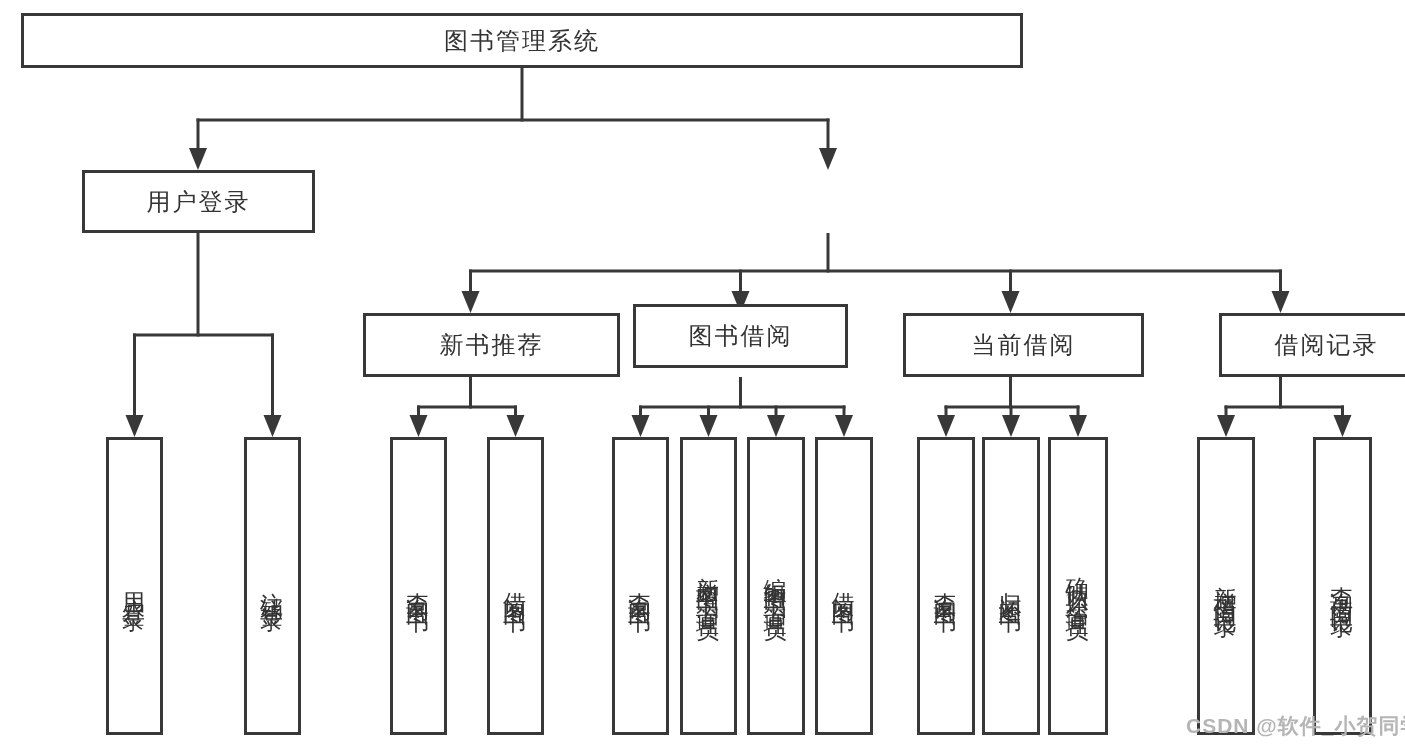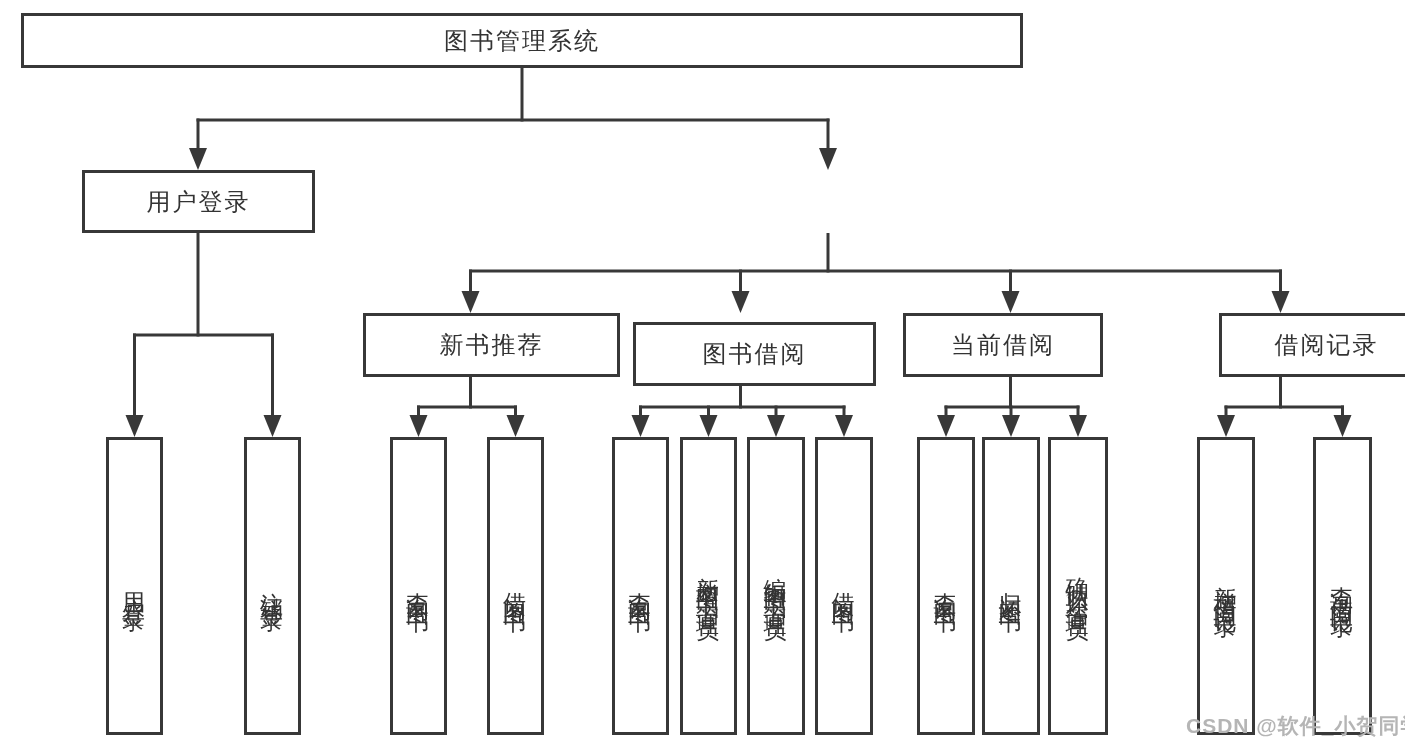--- a/index.html
+++ b/index.html
@@ -115,22 +115,22 @@
       <polygon points="1217,415 1235,415 1226,437"></polygon>
       <polygon points="1333.5,415 1351.5,415 1342.5,437"></polygon>
     </g>
   </svg>
 
   <div class="box" style="left:21px;top:13px;width:1002px;height:55px">图书管理系统</div>
 
   <div class="box" style="left:82px;top:170px;width:233px;height:63px">用户登录</div>
 
   <div class="box" style="left:363px;top:313px;width:257px;height:64px">新书推荐</div>
-  <div class="box" style="left:633px;top:322px;width:243px;height:64px">图书借阅</div>
-  <div class="box" style="left:903px;top:313px;width:200px;height:64px">当前借阅</div>
+  <div class="box" style="left:633px;top:304px;width:215px;height:64px">图书借阅</div>
+  <div class="box" style="left:903px;top:313px;width:241px;height:64px">当前借阅</div>
   <div class="box" style="left:1219px;top:313px;width:215px;height:64px">借阅记录</div>
 
   <div class="box v" style="left:106px;top:437px;width:57px;height:298px">用户登录</div>
   <div class="box v" style="left:244px;top:437px;width:57px;height:298px">注销登录</div>
 
   <div class="box v" style="left:390px;top:437px;width:57px;height:298px">查询图书</div>
   <div class="box v" style="left:487px;top:437px;width:57px;height:298px">借阅图书</div>
 
   <div class="box v" style="left:612px;top:437px;width:57px;height:298px">查询图书</div>
   <div class="box v" style="left:680px;top:437px;width:57px;height:298px">新增图书（管理员）</div>

